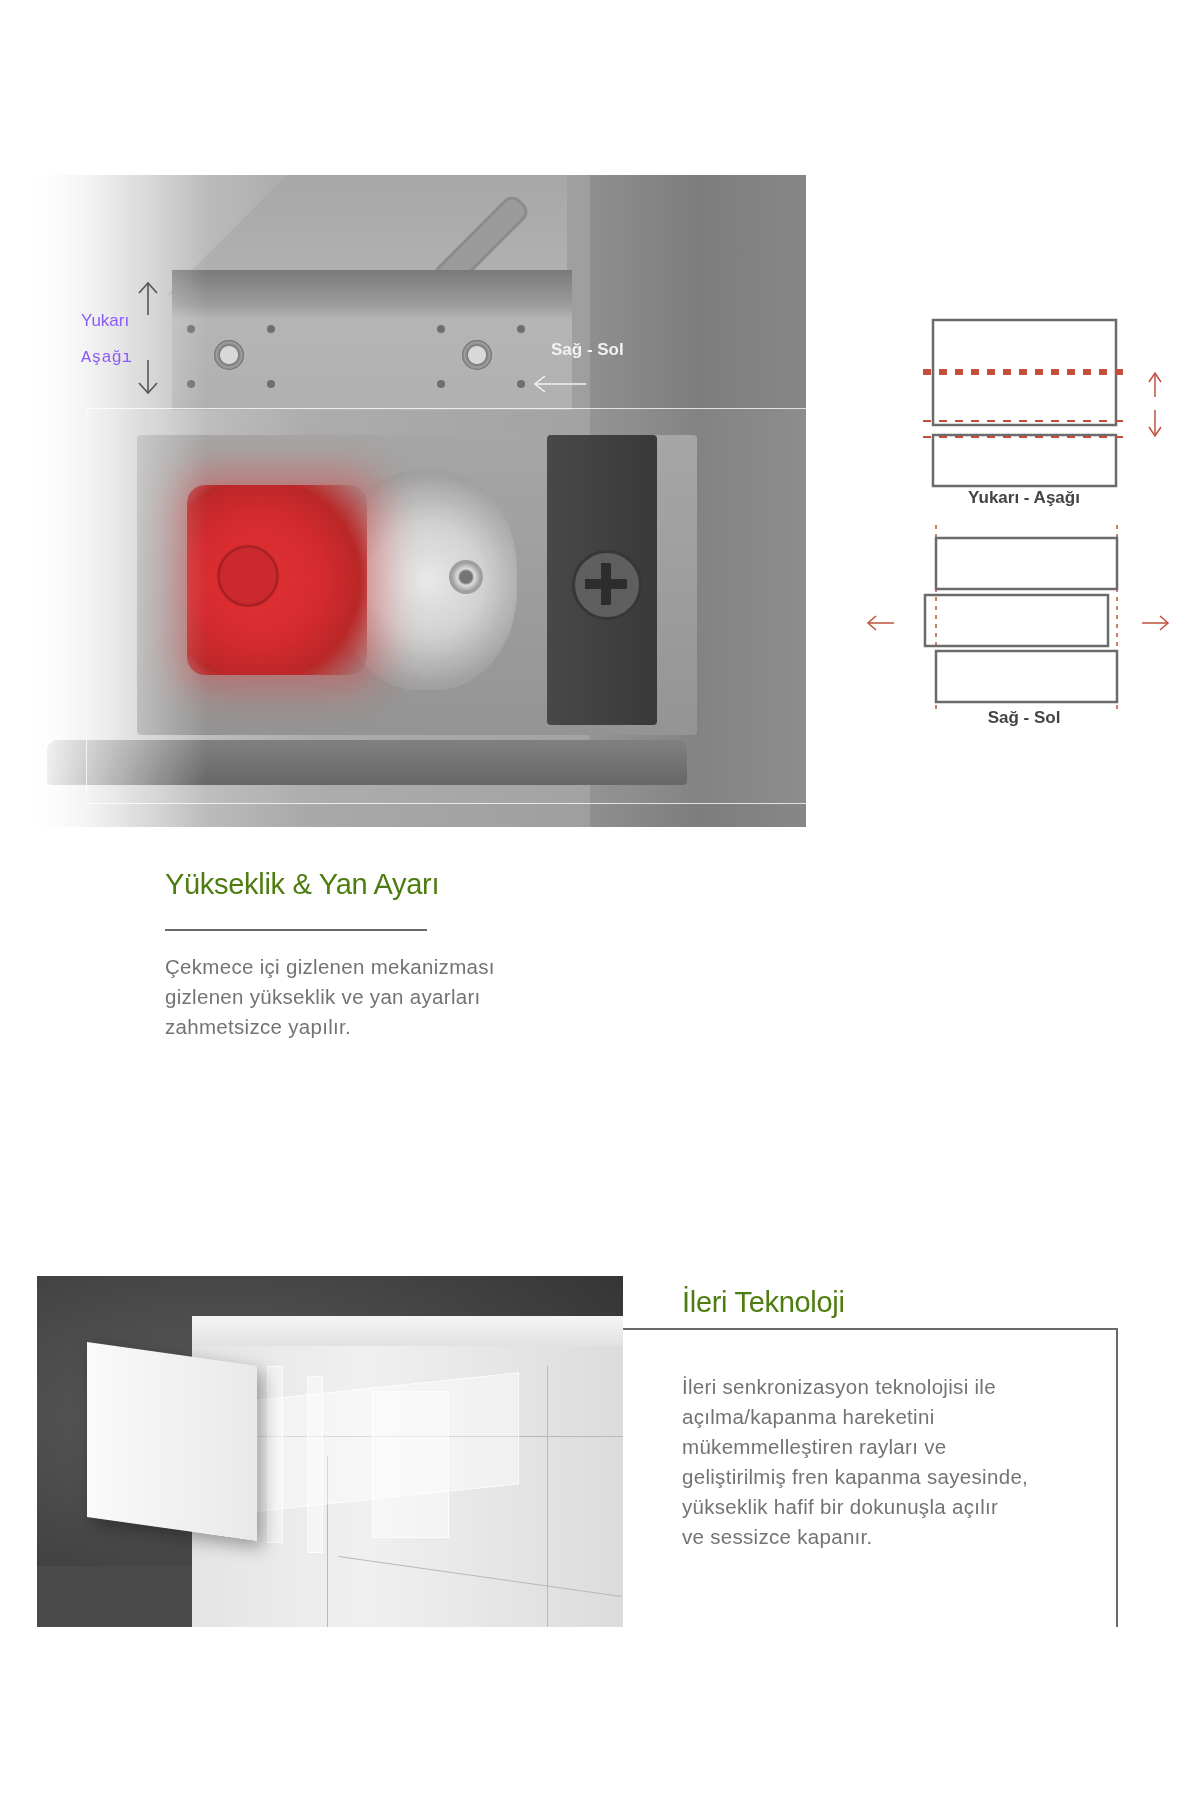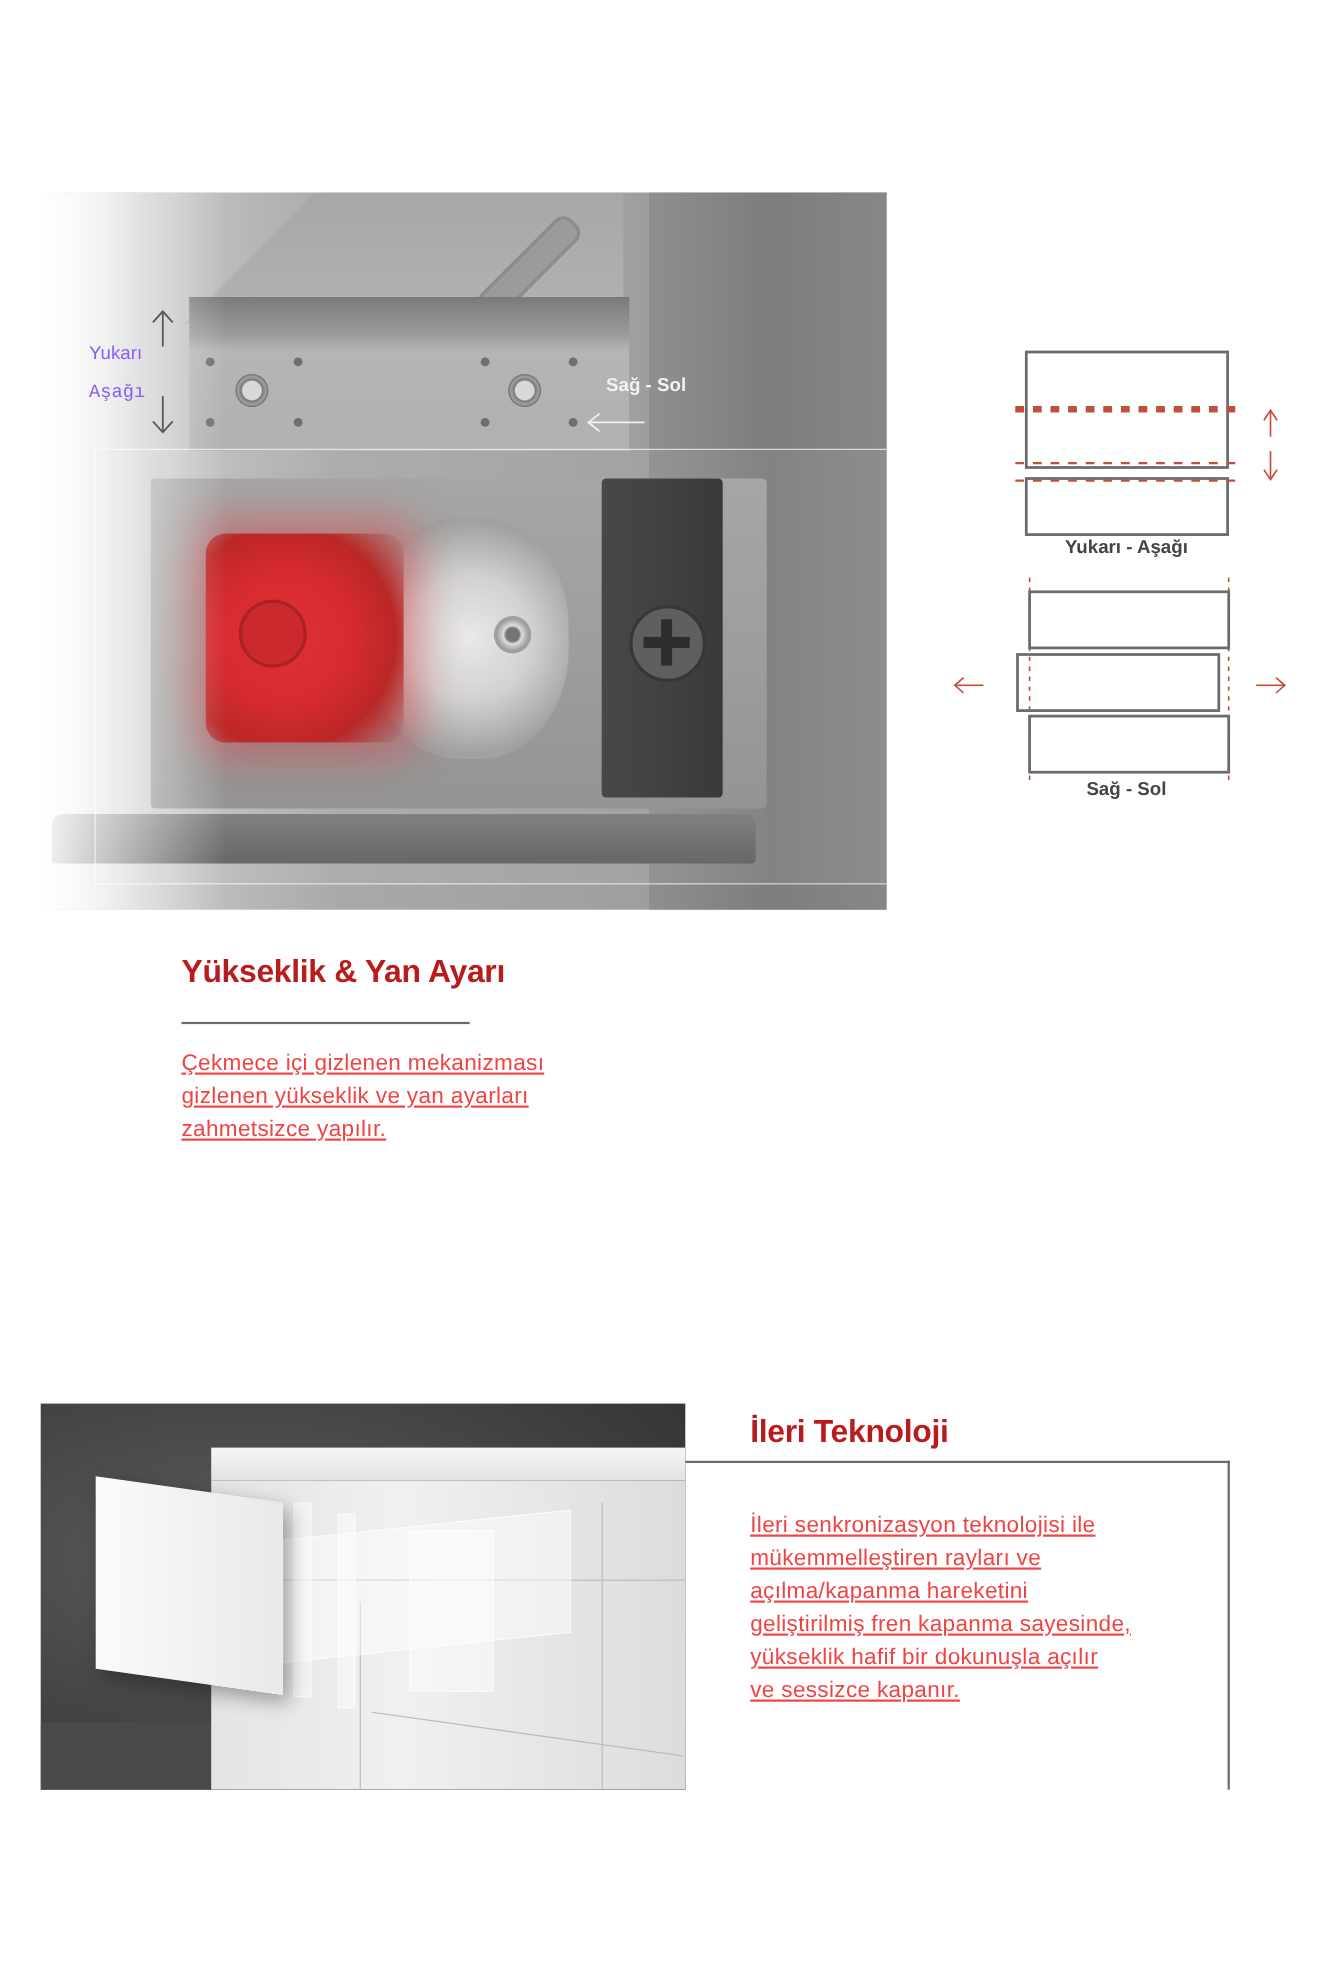--- a/index.html
+++ b/index.html
@@ -46,23 +46,23 @@
             border:1.5px solid rgba(255,255,255,0.75); background:rgba(255,255,255,0.05); box-sizing:border-box; }
 
   .photo-label { position:absolute; font-size:17px; line-height:24px; }
   .lbl-dark { color:#8b5cf6; }
   .lbl-light { color:#f2f2f2; font-weight:bold; }
 
   
   .diagram-label { position:absolute; font-size:17px; font-weight:bold; color:#444; text-align:center; width:200px; }
 
   
-  .section-title { position:absolute; font-size:29px; font-weight:bold; color:#b91c1c; letter-spacing:-0.3px; }
+  .section-title { position:absolute; font-size:29px; font-weight:normal; color:#4d7c0f; letter-spacing:-0.3px; }
   .section-rule { position:absolute; height:2px; background:#6a6a6a; }
-  .section-body { position:absolute; font-size:20.5px; line-height:30px; color:#ef4444; letter-spacing:0.3px;text-decoration:underline; }
+  .section-body { position:absolute; font-size:20.5px; line-height:30px; color:#737373; letter-spacing:0.3px; }
 
   
   #photo2 { left:37px; top:1276px; width:586px; height:351px; overflow:hidden;
             background:radial-gradient(ellipse at 30% 40%,#5c5c5c,#3c3c3c 70%,#2f2f2f); }
   #photo2 .floor { position:absolute; left:0; top:290px; width:586px; height:61px; background:#4a4a4a; }
   #photo2 .countertop { position:absolute; left:155px; top:40px; width:431px; height:30px;
             background:linear-gradient(180deg,#f5f5f5,#e2e2e2); }
   #photo2 .cabinet { position:absolute; left:155px; top:70px; width:431px; height:281px;
             background:linear-gradient(90deg,#e4e4e4,#f0f0f0 40%,#dcdcdc); }
   #photo2 .cab-seam { position:absolute; background:#b8b8b8; }
@@ -177,18 +177,18 @@
   <div class="ghost" style="left:270px;top:100px;width:14px;height:175px;"></div>
   <div class="ghost" style="left:335px;top:115px;width:75px;height:145px;"></div>
   <div class="drawer-front"></div>
 </div>
 
 <div class="section-title" style="left:682px;top:1242px;margin-top:44px;">İleri Teknoloji</div>
 <div class="abs" style="left:623px;top:1328px;width:495px;height:2px;background:#6a6a6a;"></div>
 <div class="abs" style="left:1116px;top:1328px;width:2px;height:299px;background:#6a6a6a;"></div>
 <div class="section-body" style="left:682px;top:1372px;">
   <div>İleri senkronizasyon teknolojisi ile</div>
+  <div>açılma/kapanma hareketini</div>
   <div>mükemmelleştiren rayları ve</div>
-  <div>açılma/kapanma hareketini</div>
   <div>geliştirilmiş fren kapanma sayesinde,</div>
   <div>yükseklik hafif bir dokunuşla açılır</div>
   <div>ve sessizce kapanır.</div>
 </div>
 
 </body></html>

